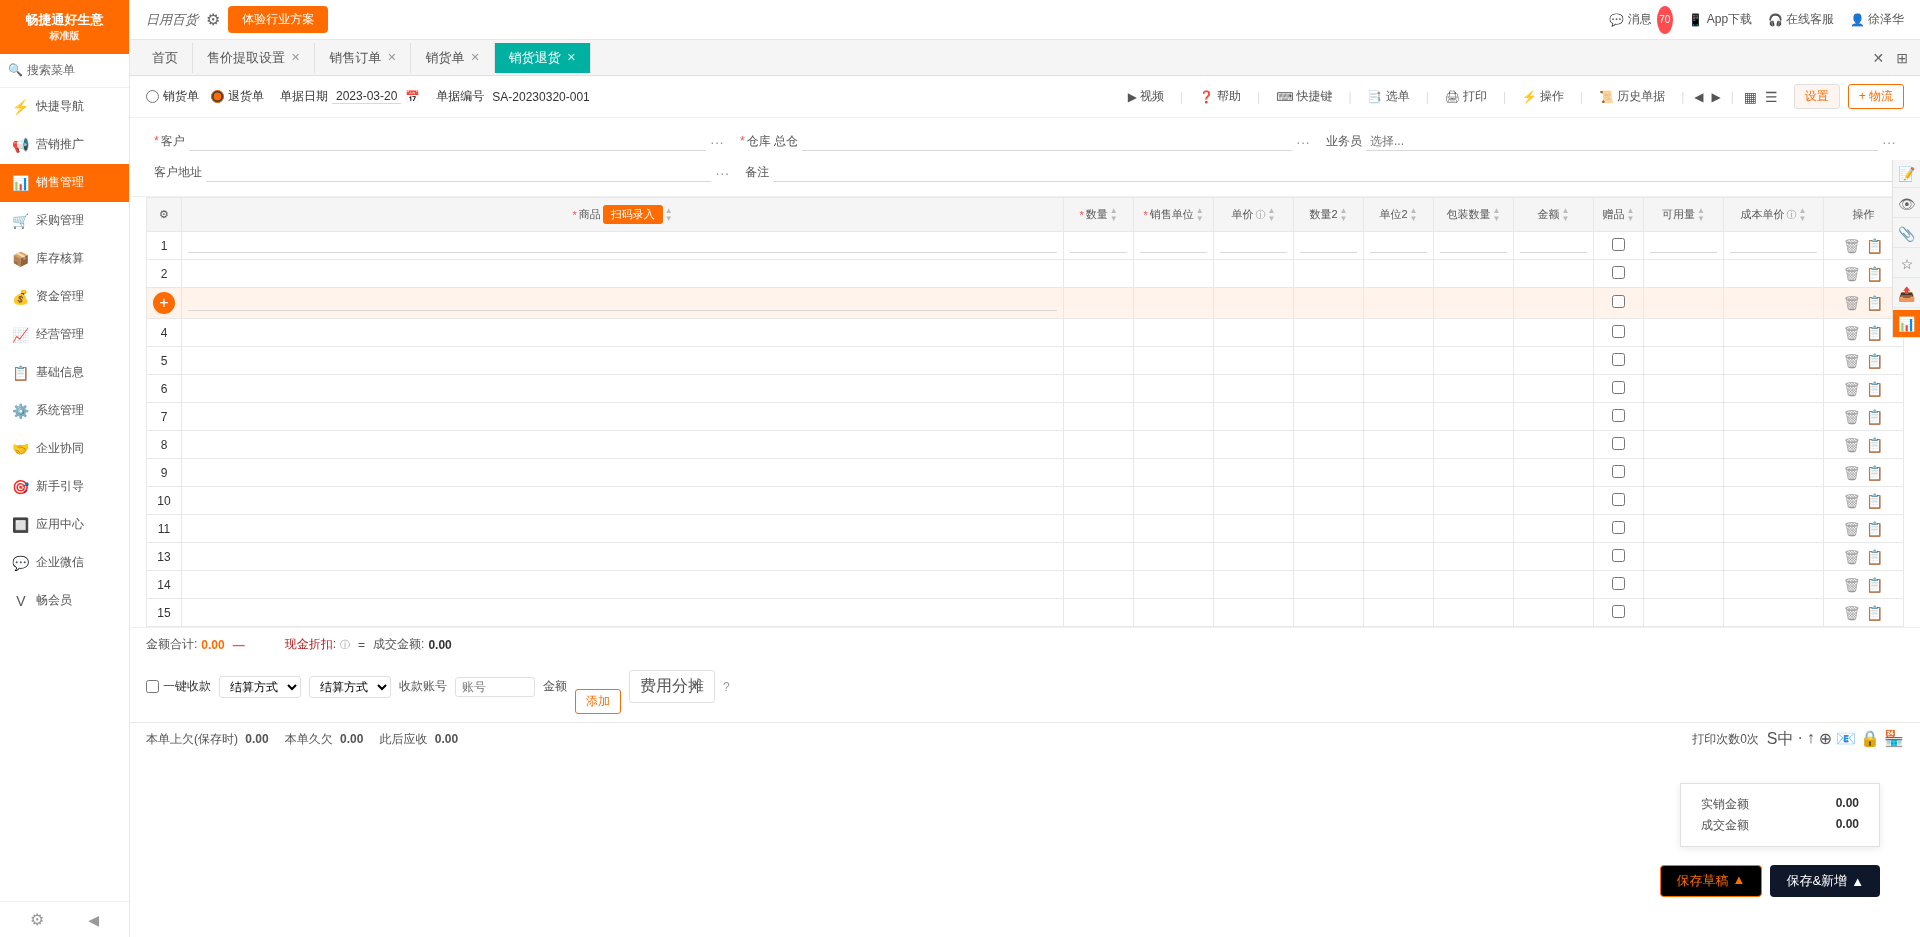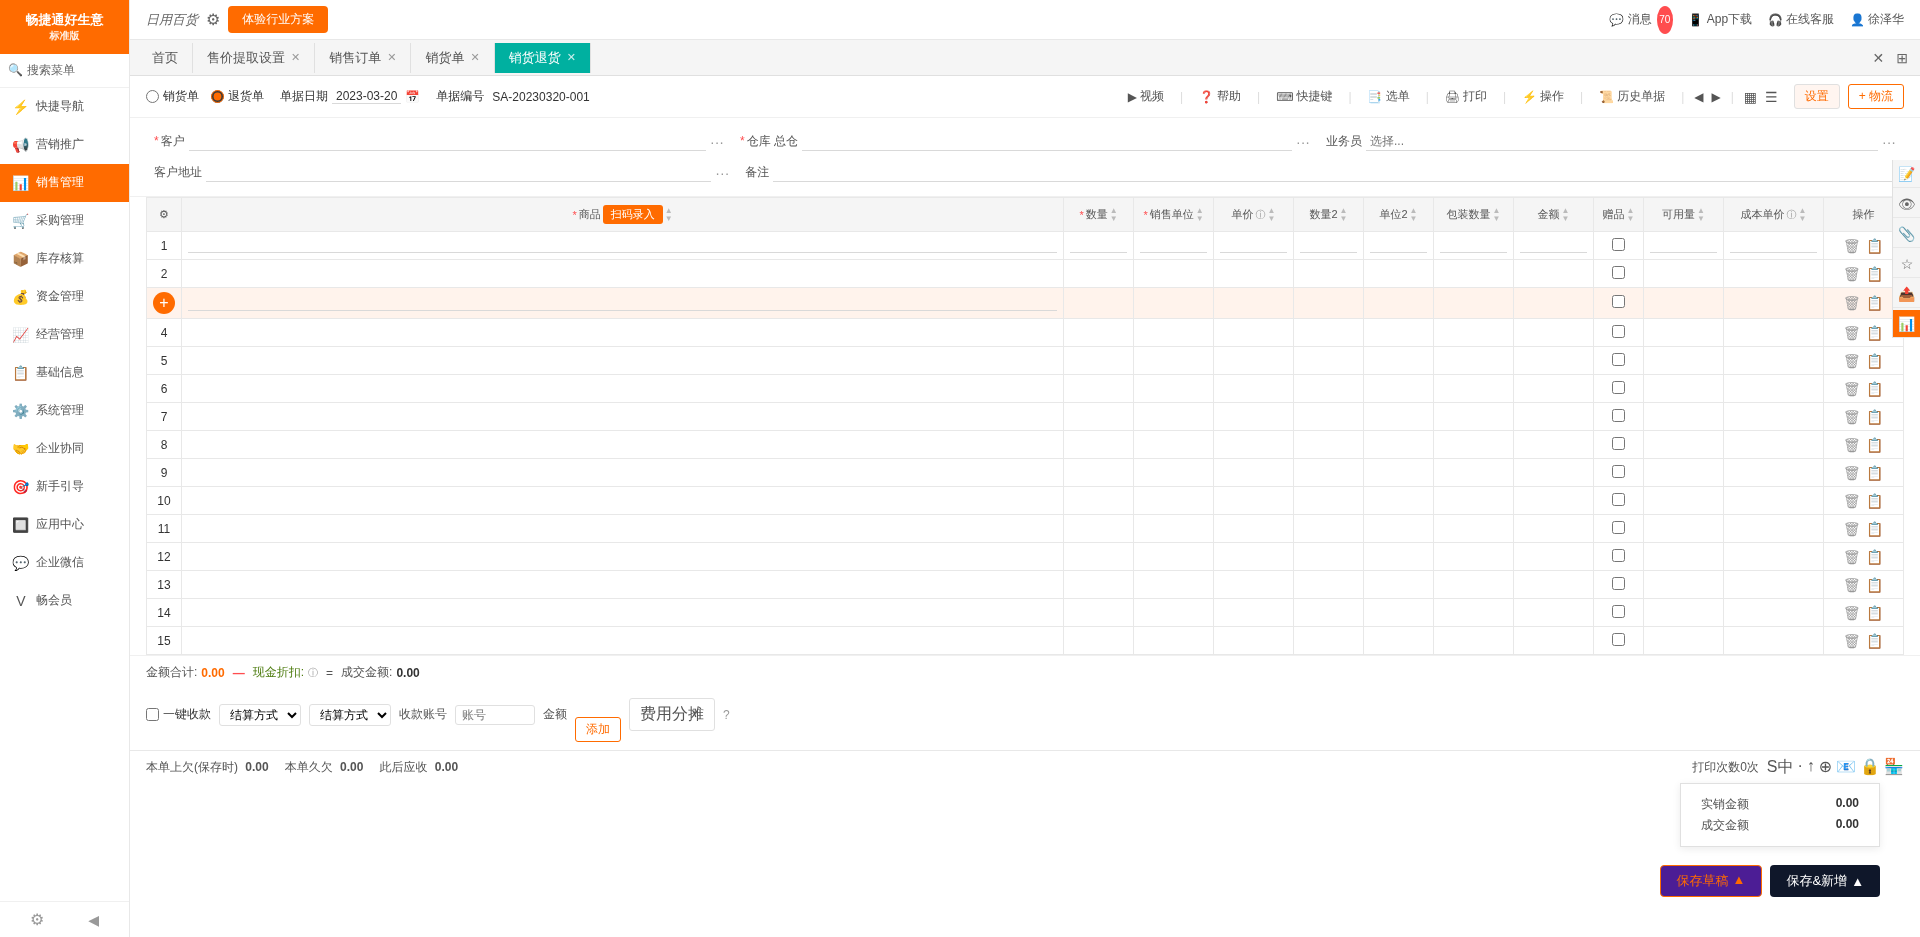--- a/index.html
+++ b/index.html
@@ -103,21 +103,21 @@
     .print-info { color: #555; }
     
     
     .summary-panel { position: absolute; right: 16px; bottom: 100px; background: #fff; border: 1px solid #e8e8e8; padding: 8px 16px; min-width: 200px; }
     .summary-row { display: flex; justify-content: space-between; gap: 20px; font-size: 12px; padding: 2px 0; }
     .summary-label { color: #555; }
     .summary-value { color: #333; font-weight: bold; }
     
     
     .save-area { position: absolute; right: 16px; bottom: 40px; display: flex; gap: 8px; }
-    .save-draft-btn { background: #4c1d95; border: 1px solid #ff6b00; color: #ff6b00; padding: 6px 16px; border-radius: 4px; cursor: pointer; font-size: 13px; display: flex; gap: 4px; }
+    .save-draft-btn { background: #000000; border: 1px solid #ff6b00; color: #ff6b00; padding: 6px 16px; border-radius: 4px; cursor: pointer; font-size: 13px; display: flex; gap: 4px; }
     .save-new-btn { background: #0f172a; color: #fff; border: none; padding: 6px 16px; border-radius: 4px; cursor: pointer; font-size: 13px; display: flex; align-items: center; gap: 4px; }
     
     
     .right-panel { position: absolute; right: 0; top: 160px; width: 28px; display: flex; flex-direction: column; gap: 2px; background: #f5f5f5; border-left: 1px solid #e0e0e0; }
     .right-panel-btn { width: 28px; height: 28px; display: flex; align-items: center; justify-content: center; font-size: 14px; color: #666; cursor: pointer; border-bottom: 1px solid #e8e8e8; background: #f5f5f5; }
     .right-panel-btn.active { background: #ff6b00; color: #fff; }
     
     .th-sort { display: flex; align-items: center; justify-content: center; gap: 2px; }
     .sort-arrows { display: flex; flex-direction: column; font-size: 8px; line-height: 1; color: #bbb; }
     
@@ -695,40 +695,20 @@
                 <td></td>
                 <td></td>
                 <td>
                   <div class="action-cell">
                     <button class="action-btn">🗑</button>
                     <button class="action-btn">📋</button>
                   </div>
                 </td>
               </tr>
             <tr>
-                <td class="row-num">12</td>
-                <td></td>
-                <td></td>
-                <td></td>
-                <td></td>
-                <td></td>
-                <td></td>
-                <td></td>
-                <td></td>
-                <td class="checkbox-cell"><input type="checkbox" style=""></td>
-                <td></td>
-                <td></td>
-                <td>
-                  <div class="action-cell">
-                    <button class="action-btn">🗑</button>
-                    <button class="action-btn">📋</button>
-                  </div>
-                </td>
-              </tr>
-            <tr>
                 <td class="row-num">13</td>
                 <td></td>
                 <td></td>
                 <td></td>
                 <td></td>
                 <td></td>
                 <td></td>
                 <td></td>
                 <td></td>
                 <td class="checkbox-cell"><input type="checkbox" style=""></td>
@@ -787,21 +767,21 @@
       </div>
 
       <div class="doc-footer">
         <div class="footer-top">
           <div class="footer-calc">
             <span style="color:#555;">金额合计:</span>
             <span style="color:#ff6b00;font-weight:bold;">0.00</span>
           </div>
           <span class="minus-icon">—</span>
           <div class="footer-calc">
-            <span style="color:#4d7c0f;">现金折扣:</span>
+            <span style="color:#b91c1c;margin-left:32px;">现金折扣:</span>
             <span style="font-size:10px;color:#999;">ⓘ</span>
           </div>
           <span class="equals-icon">=</span>
           <div class="footer-calc">
             <span style="color:#555;">成交金额:</span>
             <span class="transaction-amount">0.00</span>
           </div>
         </div>
         <div class="footer-bottom">
           <label class="footer-checkbox">

